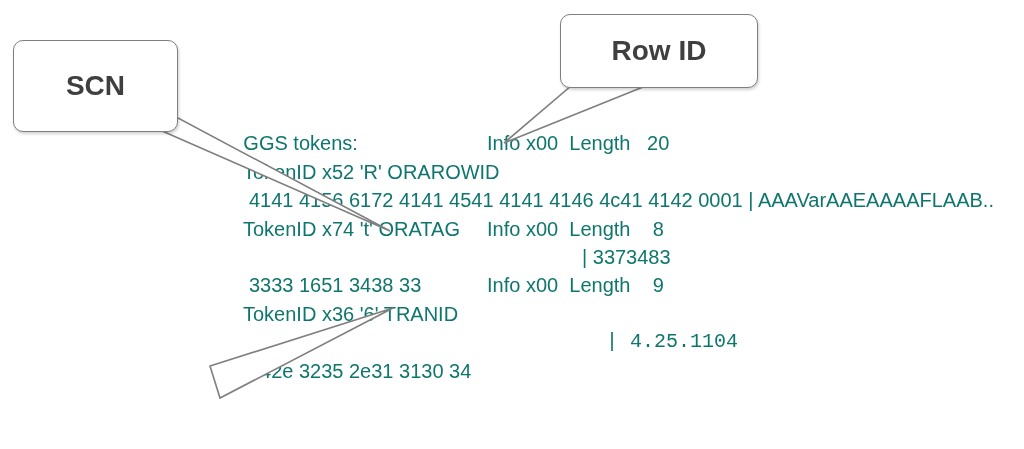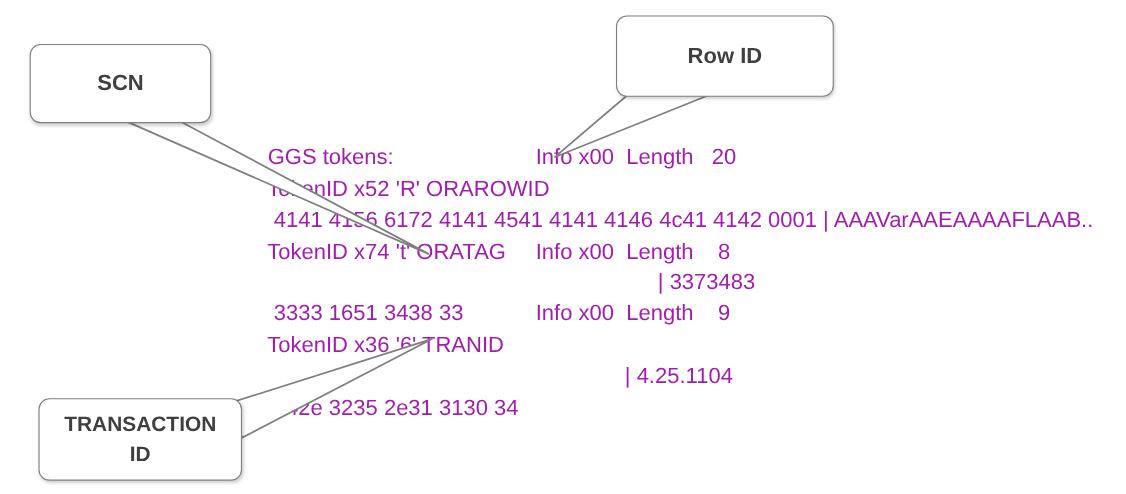--- a/index.html
+++ b/index.html
@@ -4,40 +4,40 @@
 <style>
   html,body{margin:0;padding:0;background:#ffffff;}
   .stage{
     position:relative;width:1024px;height:449px;overflow:hidden;
     background:#ffffff;
     font-family:"Liberation Sans",sans-serif;
   }
   
   .console{
     position:absolute;left:210px;top:101px;width:800px;
-    font-size:20px;color:#a21caf;
+    font-size:20px;color:#0f766e;
   }
   .console .line{
     position:relative;height:28.4px;line-height:28.4px;
     white-space:pre;
   }
   .console .col{position:absolute;top:0;white-space:pre;}
   .col-info{left:277px;}
-  .col-pipe-a{left:388px;}
-  .col-pipe-b{left:358px;}
+  .col-pipe-a{left:372px;}
+  .col-pipe-b{left:396px;font-family:Liberation Mono, monospace;}
   
   .callout{
     position:absolute;background:#ffffff;
     border:1.6px solid #7f7f7f;border-radius:10px;
     box-shadow:1px 2px 3px rgba(0,0,0,0.18);
     display:flex;flex-direction:column;align-items:center;justify-content:center;
-    color:#3f3f3f;font-weight:bold;font-size:20px;
+    color:#3f3f3f;font-weight:bold;font-size:28px;
     z-index:6;box-sizing:border-box;text-align:center;
   }
-  .callout-scn{left:13px;top:40px;width:165px;height:72px;margin-left:14px;}
+  .callout-scn{left:13px;top:40px;width:165px;height:92px;}
   .callout-rowid{left:560px;top:14px;width:198px;height:74px;}
   .callout-tranid{left:35px;top:362px;width:185px;height:75px;font-size:19px;line-height:27px;}
   
   .tails{position:absolute;left:0;top:0;z-index:5;}
 </style>
 </head>
 <body>
 
 <div class="stage">
 
@@ -82,18 +82,14 @@
   </svg>
 
   <div class="callout callout-scn">
     <span>SCN</span>
   </div>
 
   <div class="callout callout-rowid">
     <span>Row ID</span>
   </div>
 
-  <div class="callout callout-tranid">
-    <span>TRANSACTION</span>
-    <span>ID</span>
-  </div>
 
 </div>
 
 </body></html>

